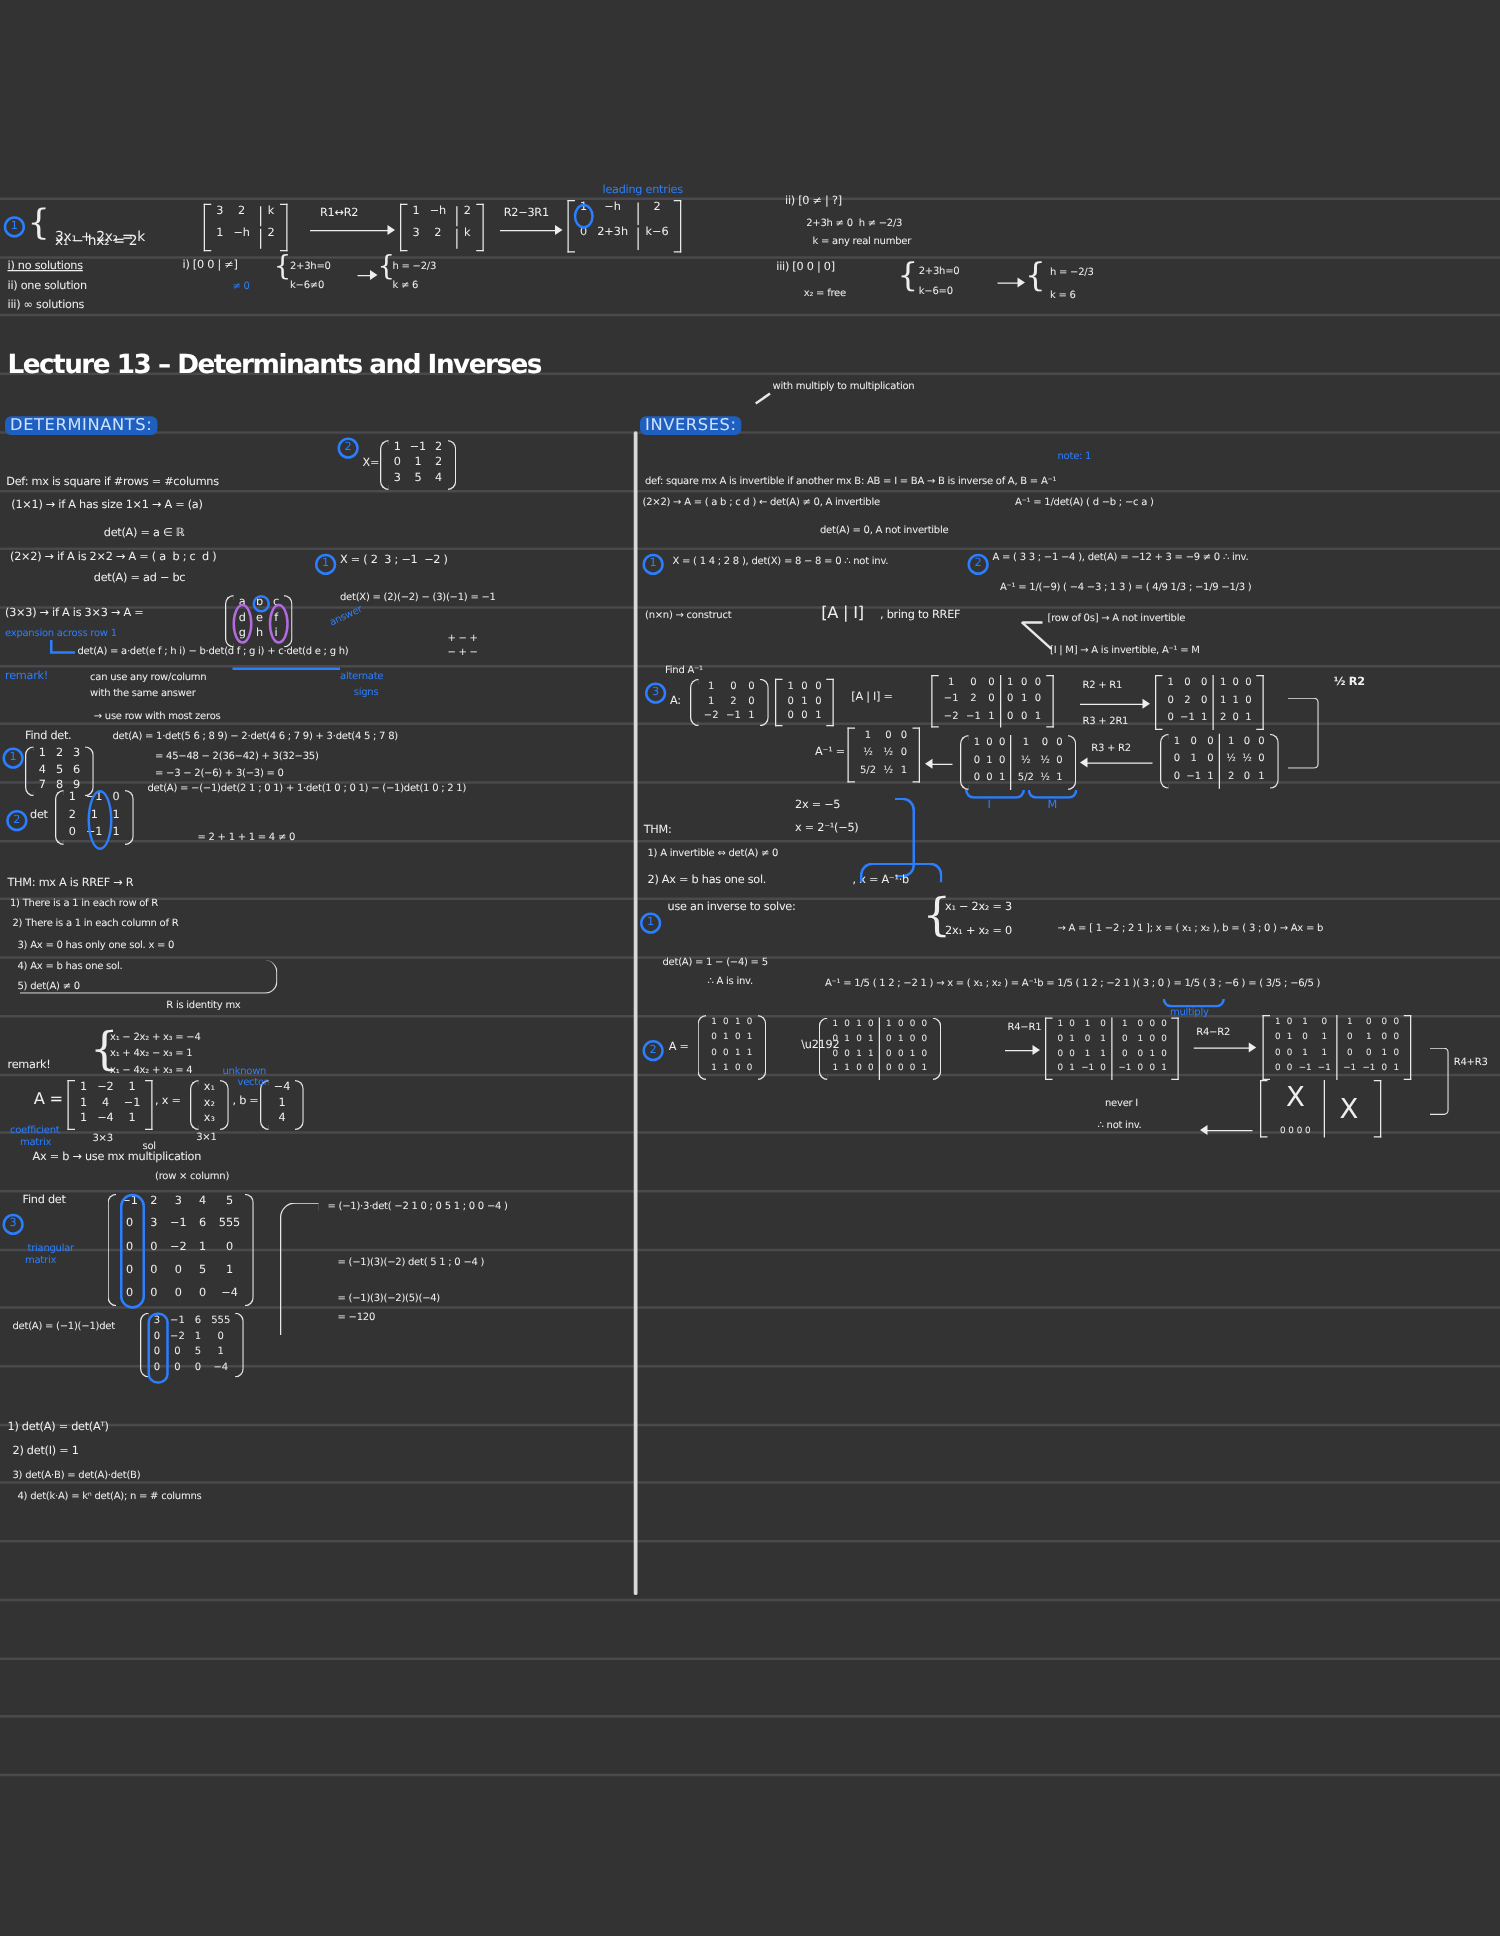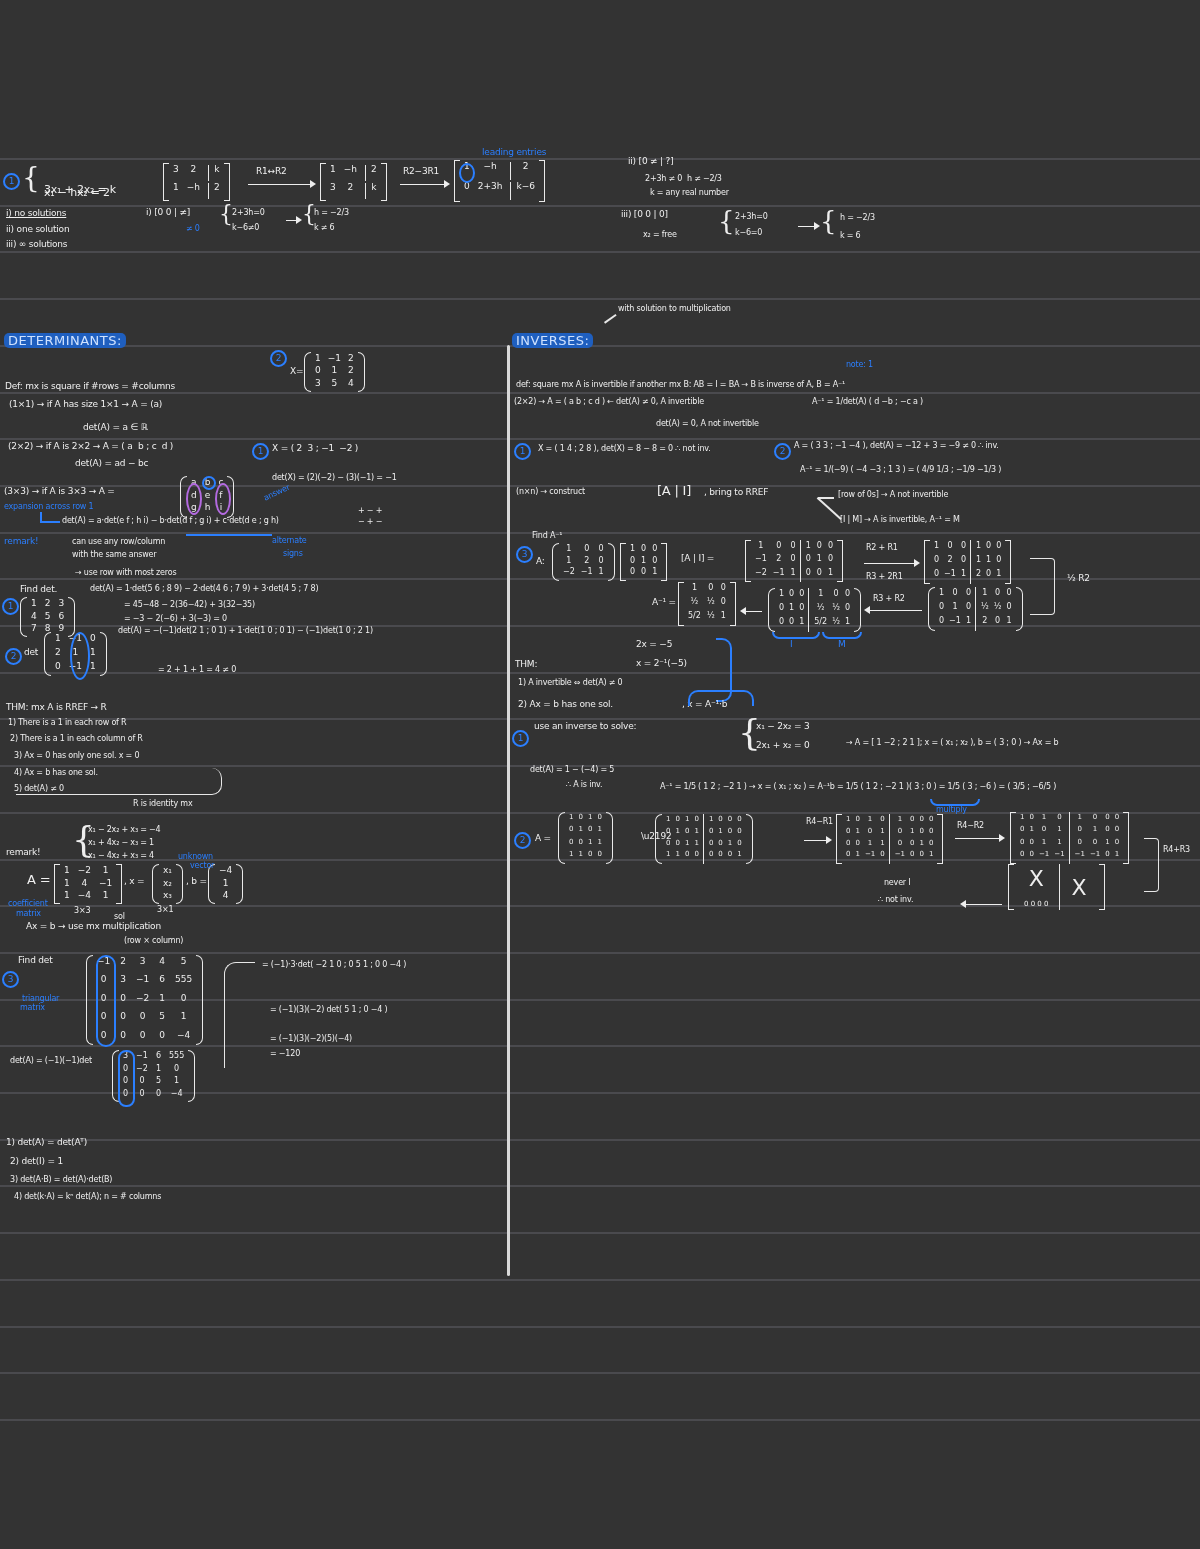--- a/index.html
+++ b/index.html
@@ -269,20 +269,21 @@
   <div class="t small" style="left:621px;top:210px;">iii) [0 0 | 0]</div>
   <div class="t tiny" style="left:643px;top:231px;">x₂ = free</div>
   <div class="brace" style="left:718px;top:208px;font-size:26px;">{</div>
   <div class="t tiny" style="left:735px;top:213px;">2+3h=0</div>
   <div class="t tiny" style="left:735px;top:229px;">k−6=0</div>
   <div class="arrow" style="left:798px;top:226px;width:20px;"></div>
   <div class="brace" style="left:820px;top:208px;font-size:26px;">{</div>
   <div class="t tiny" style="left:840px;top:214px;">h = −2/3</div>
   <div class="t tiny" style="left:840px;top:232px;">k = 6</div>
 
+  <div class="title">Lecture 13 – Determinants and Inverses</div>
 
   <div class="section-header" style="left:4px;top:333px;">DETERMINANTS:</div>
 
   <div class="circle-num" style="left:270px;top:350px;">2</div>
   <div class="t small" style="left:290px;top:367px;">X=</div>
   <div class="matrix" style="left:304px;top:352px;height:40px;">
     <div class="paren-l"></div>
     <div class="mgrid" id="det_ex2" style="gap: 1px 7px; grid-template-columns: repeat(3, auto);">
         <span>1</span>
         <span>−1</span>
@@ -511,21 +512,21 @@
   <div class="t tiny" style="left:270px;top:1006px;">= (−1)(3)(−2) det( 5 1 ; 0 −4 )</div>
   <div class="t tiny" style="left:270px;top:1035px;">= (−1)(3)(−2)(5)(−4)</div>
   <div class="t tiny" style="left:270px;top:1050px;">= −120</div>
 
   <div class="t small" style="left:6px;top:1138px;">1) det(A) = det(Aᵀ)</div>
   <div class="t small" style="left:10px;top:1157px;">2) det(I) = 1</div>
   <div class="t tiny" style="left:10px;top:1176px;">3) det(A·B) = det(A)·det(B)</div>
   <div class="t tiny" style="left:14px;top:1193px;">4) det(k·A) = kⁿ det(A); n = # columns</div>
 
   <div class="section-header" style="left:512px;top:333px;">INVERSES:</div>
-  <div class="t tiny" style="left:618px;top:305px;">with solution to multiplication</div>
+  <div class="t tiny" style="left:618px;top:305px;">with multiply to multiplication</div>
   <div class="lineseg" style="left:604px;top:322px;width:14px;transform:rotate(-35deg);"></div>
 
   <div class="t tiny blue" style="left:846px;top:361px;">note: 1</div>
   <div class="t tiny" style="left:516px;top:381px;">def: square mx A is invertible if another mx B: AB = I = BA → B is inverse of A, B = A⁻¹</div>
   <div class="t tiny" style="left:514px;top:398px;">(2×2) → A = ( a b ; c d ) ← det(A) ≠ 0, A invertible</div>
   <div class="t tiny" style="left:656px;top:420px;">det(A) = 0, A not invertible</div>
   <div class="t tiny" style="left:812px;top:398px;">A⁻¹ = 1/det(A) ( d −b ; −c a )</div>
 
   <div class="circle-num" style="left:514px;top:443px;">1</div>
   <div class="t tiny" style="left:538px;top:445px;">X = ( 1 4 ; 2 8 ), det(X) = 8 − 8 = 0 ∴ not inv.</div>
@@ -624,21 +625,21 @@
         <span>1</span>
         <span>1</span>
         <span>0</span>
         <span>2</span>
         <span>0</span>
         <span>1</span>
       </div>
     <div class="bracket-r"></div>
   </div>
   <div style="position:absolute;left:1030px;top:558px;width:24px;height:55px;border:1.5px solid #e8e8e8;border-left:none;border-radius:0 4px 4px 0;"></div>
-  <div class="t small" style="left:1067px;top:574px;">½ R2</div>
+  <div class="t small" style="left:1067px;top:542px;font-weight:bold;">½ R2</div>
 
   <div class="matrix" style="left:928px;top:587px;height:44px;">
     <div class="paren-l"></div>
     <div class="mgrid" id="inv3_s2l" style="font-size: 8px; gap: 2px 5px; grid-template-columns: repeat(3, auto);">
         <span>1</span>
         <span>0</span>
         <span>0</span>
         <span>0</span>
         <span>1</span>
         <span>0</span>

